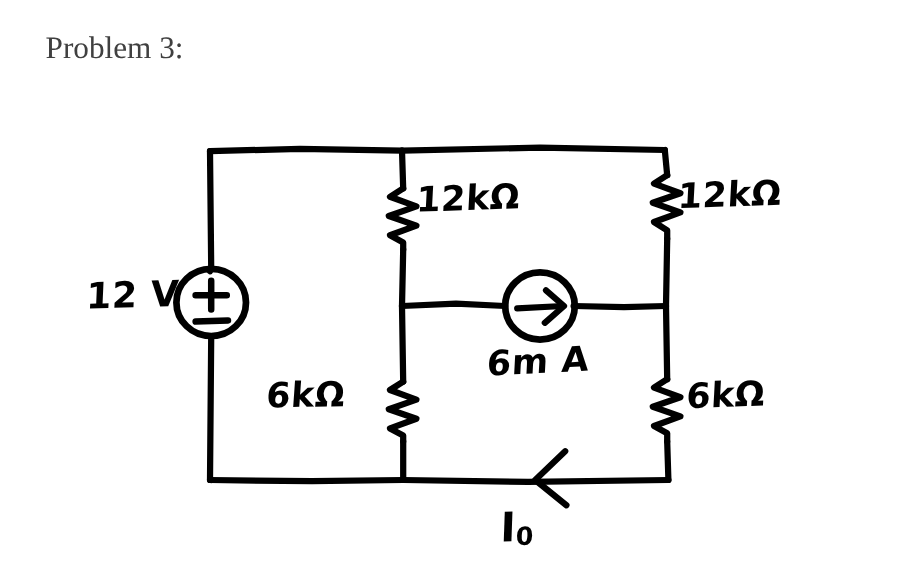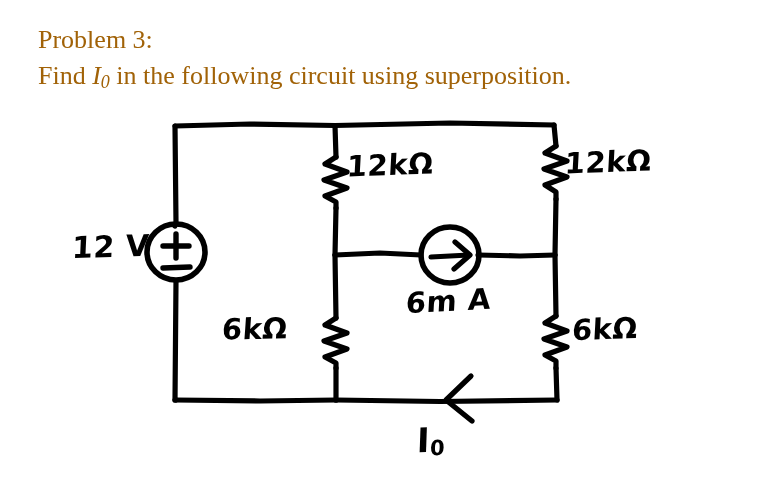--- a/index.html
+++ b/index.html
@@ -17,21 +17,21 @@
   }
   #problem-text {
     position: absolute;
     left: 38px;
     top: 22px;
     width: 700px;
   }
   .prob-line {
     font-size: 26px;
     line-height: 36px;
-    color: #a16207;
+    color: #404040;
     white-space: nowrap;
   }
   .prob-line em {
     font-style: italic;
   }
   .prob-line .sub {
     font-size: 18px;
     vertical-align: -0.22em;
     font-style: italic;
   }
@@ -100,21 +100,20 @@
   #label-io .sub {
     font-size: 21px;
     vertical-align: -0.15em;
   }
 </style>
 </head>
 <body>
 
 <div id="problem-text">
   <div class="prob-line">Problem 3:</div>
-  <div class="prob-line"><span>Find </span><em>I</em><span class="sub">0</span><span> in the following circuit using superposition.</span></div>
 </div>
 
 <div id="circuit-area">
 
   <svg id="circuit-svg" width="762" height="390" viewBox="0 0 762 390">
     <g fill="none" stroke="#000000" stroke-width="5.2" stroke-linecap="round" stroke-linejoin="round">
 
       <path d="M 175 26 L 250 24 L 335 25.5"></path>
       <path d="M 335 25.5 L 450 23 L 554 25"></path>
 

